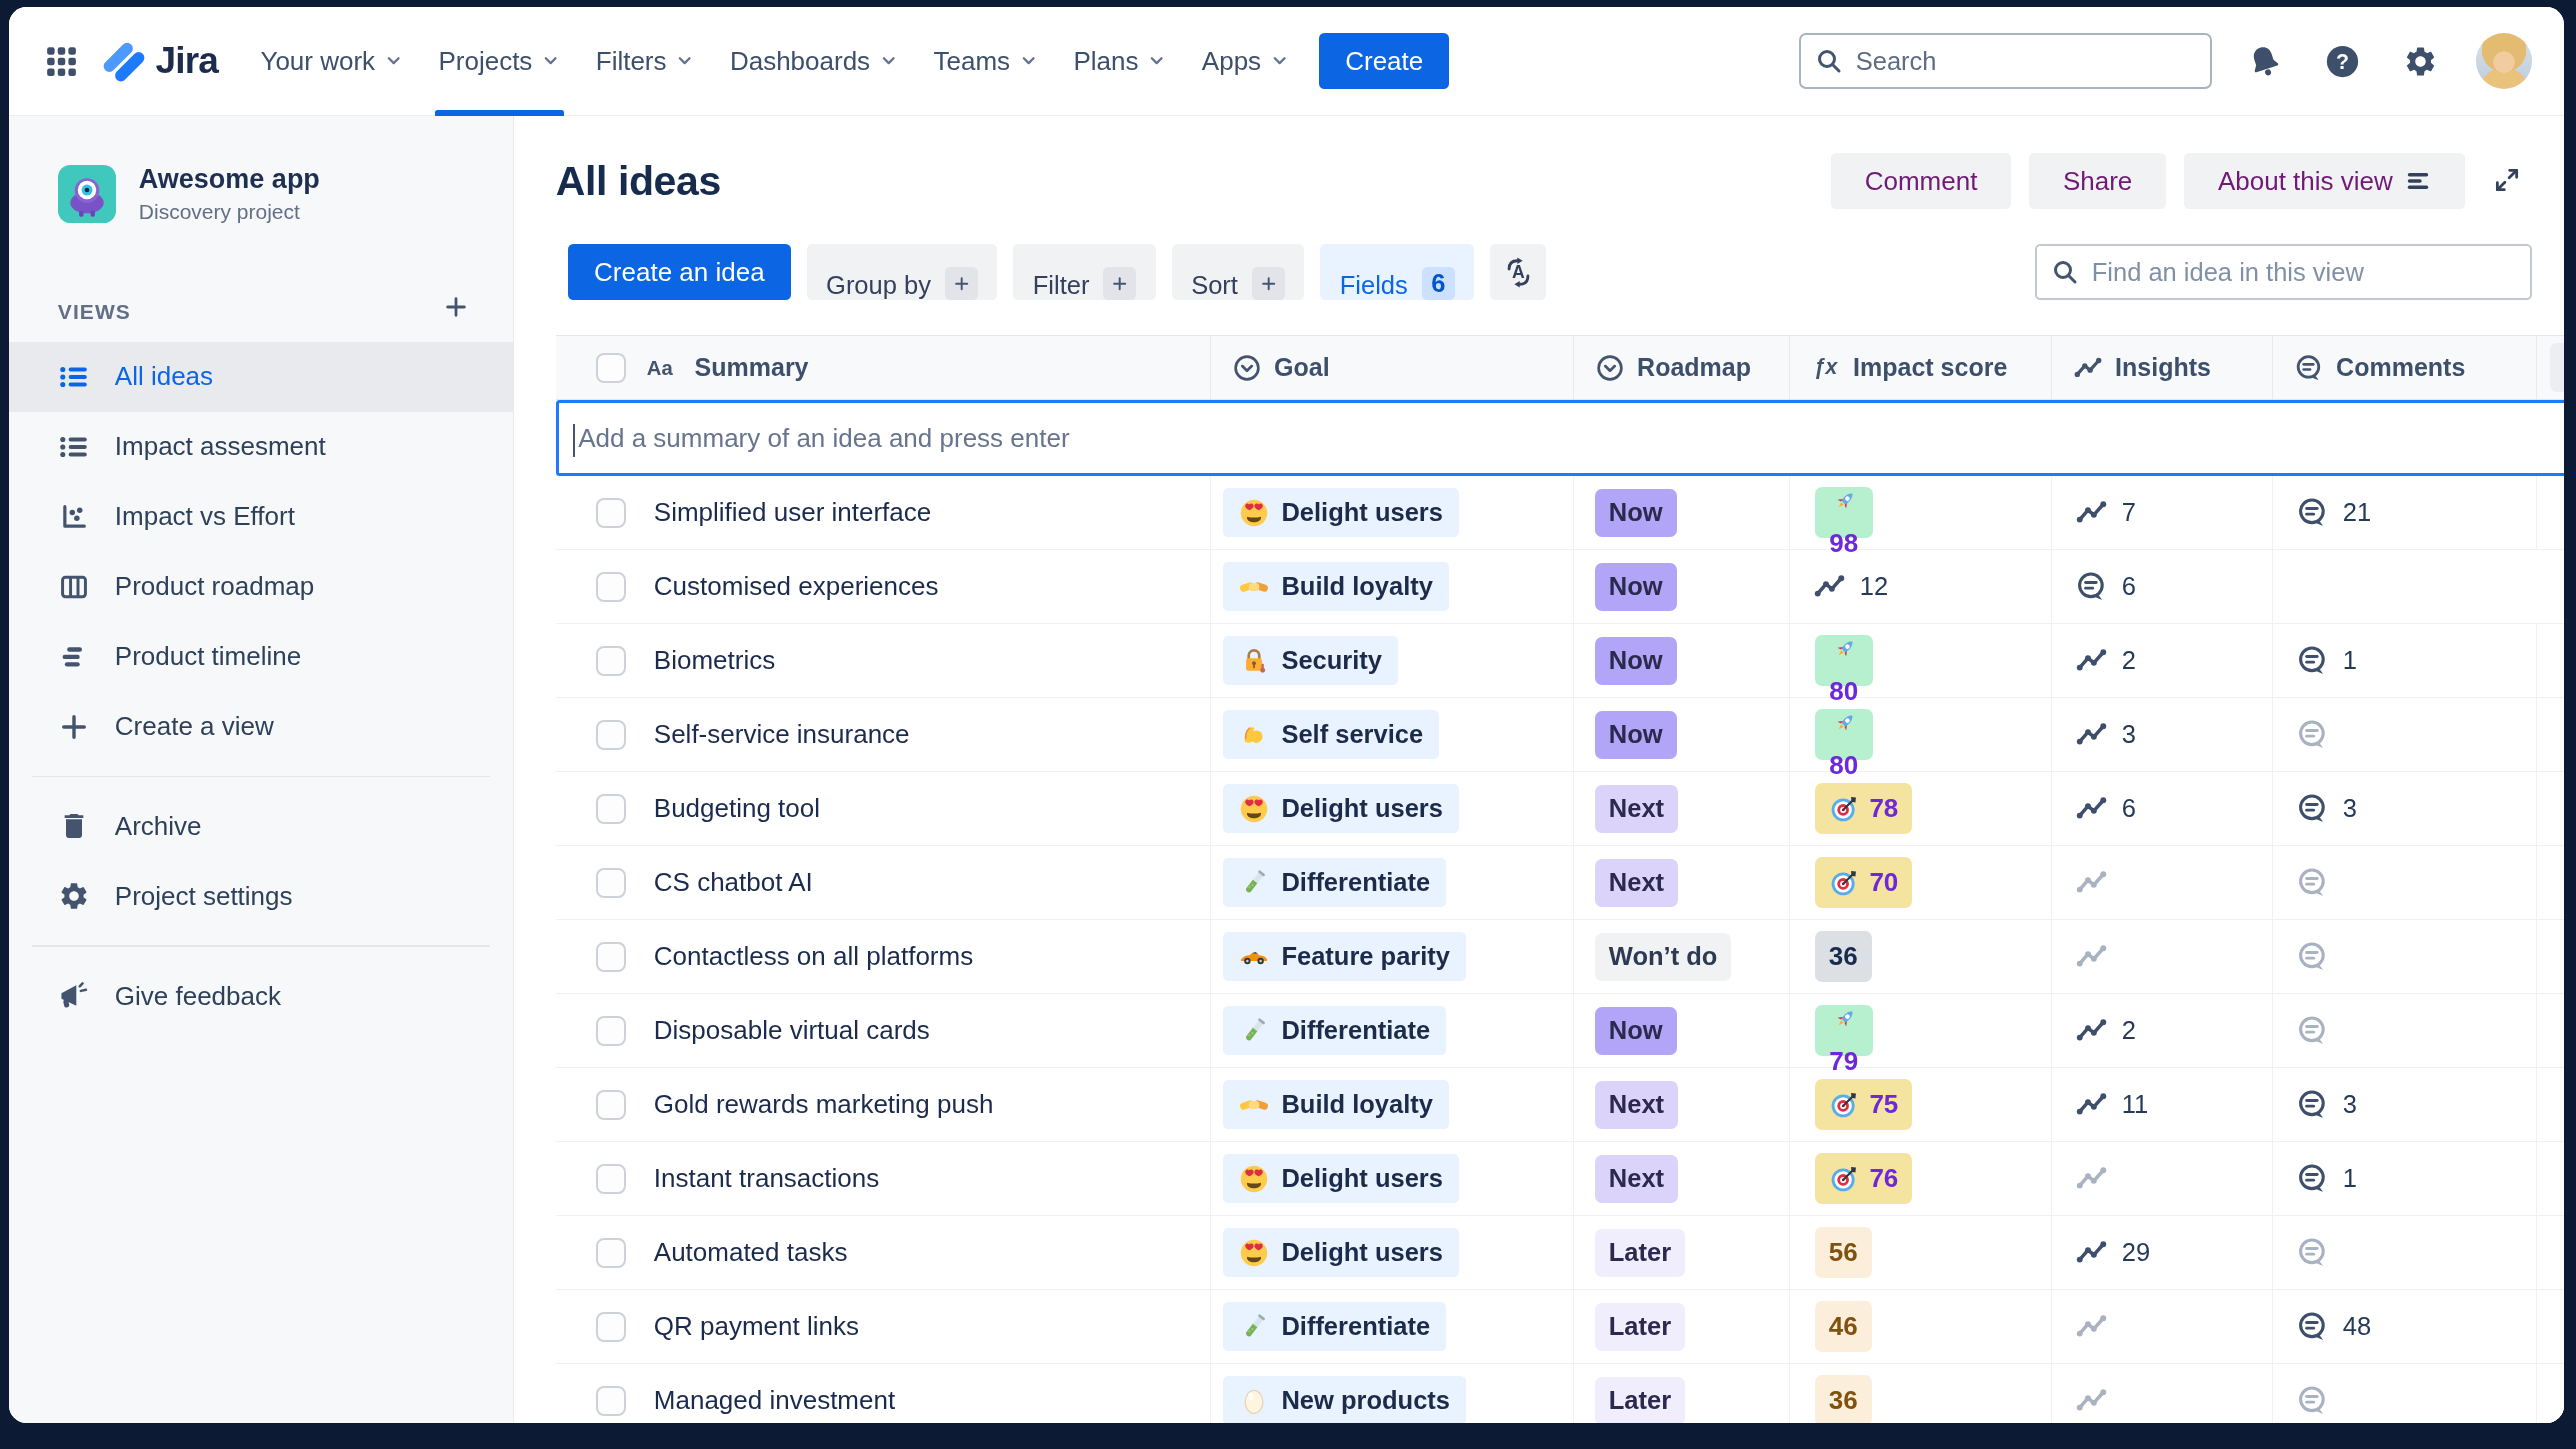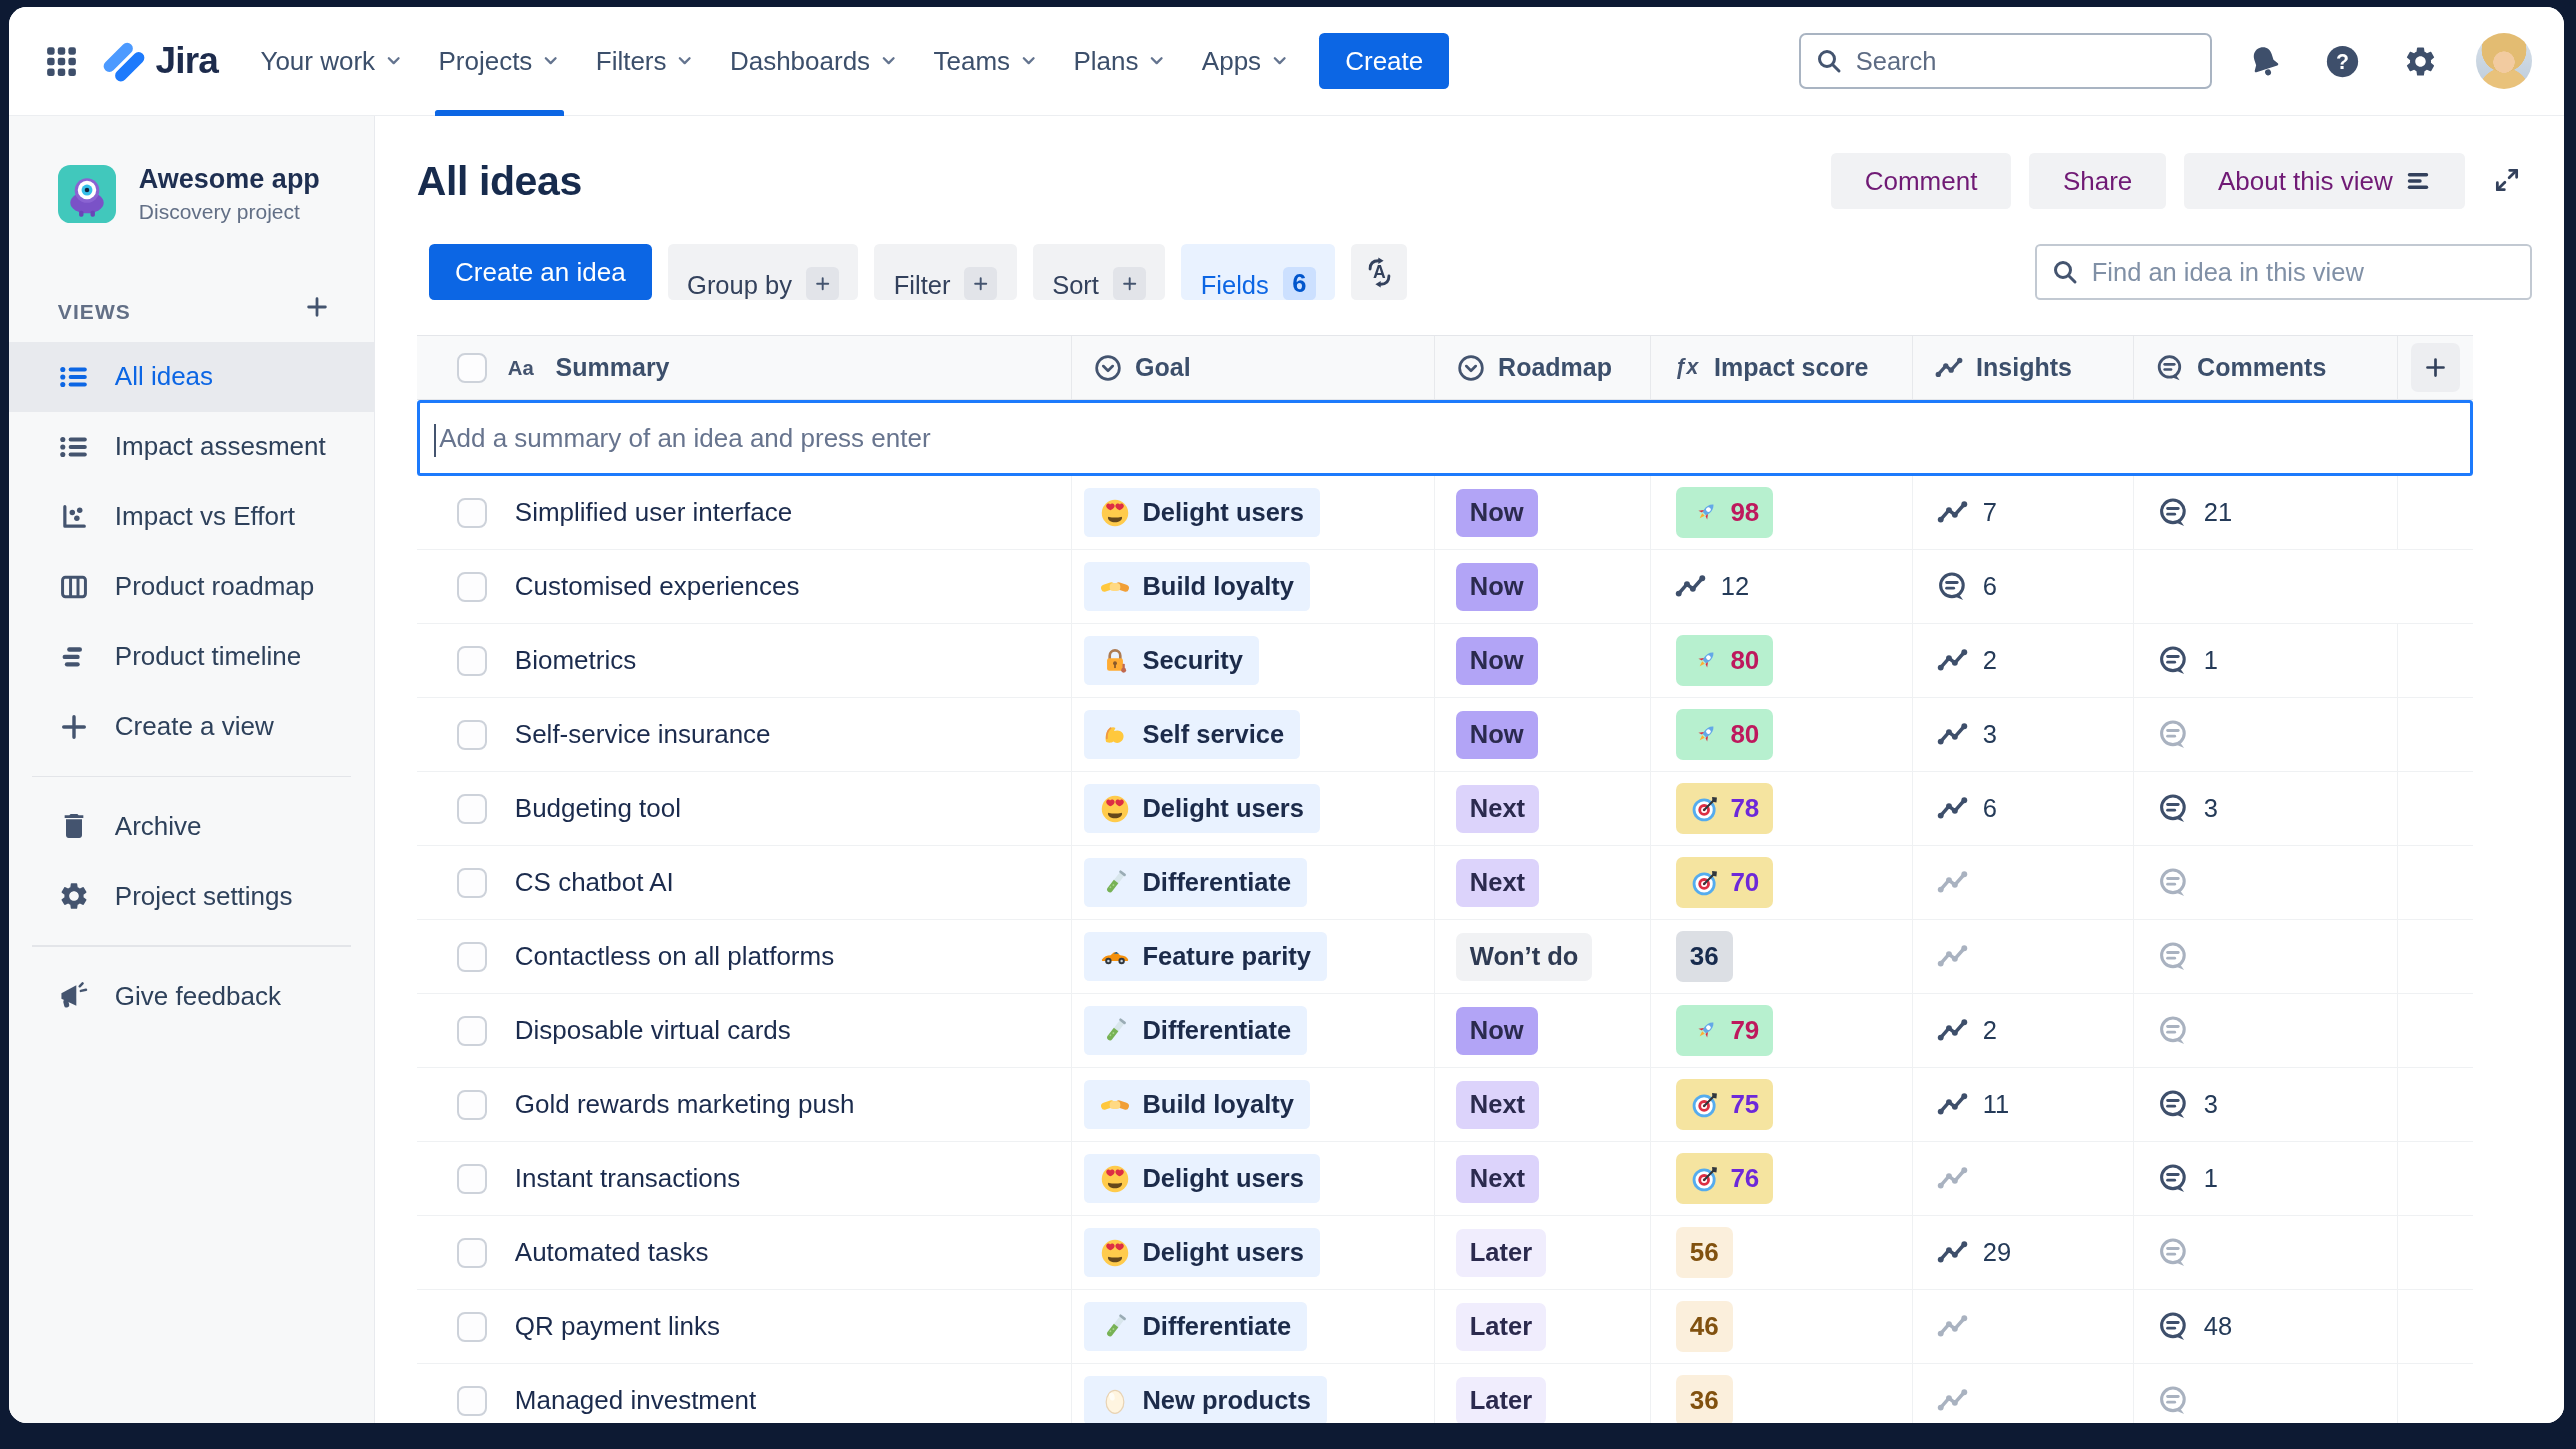--- a/index.html
+++ b/index.html
@@ -39,21 +39,21 @@
     background:
       radial-gradient(circle at 50% 52%, #F2CBA0 0 26%, rgba(0,0,0,0) 27%),
       radial-gradient(circle at 50% 30%, #E3BC72 0 46%, rgba(0,0,0,0) 47%),
       radial-gradient(circle at 50% 108%, #E9C27B 0 38%, rgba(0,0,0,0) 39%),
       linear-gradient(#D9E2EC,#BDCBD9); }
 
   
   .body-row { flex:1; display:flex; min-height:0; }
 
   
-  .sidebar { width:366px; flex:none; background:#F7F8F9; border-right:1.8px solid #E8EAEE;
+  .sidebar { width:505px; flex:none; background:#F7F8F9; border-right:1.8px solid #E8EAEE;
     padding-top:48px; display:flex; flex-direction:column; }
   .project { display:flex; align-items:center; gap:23px; margin-left:49px; }
   .project-avatar { width:58px; height:58px; flex:none; }
   .project-avatar svg { width:58px; height:58px; display:block; }
   .project-name { font-size:27px; font-weight:700; color:#1E2F51; }
   .project-type { font-size:21px; color:#626F86; margin-top:5.3px; }
   .views-head { display:flex; align-items:center; justify-content:space-between;
     margin:70px 35px 12.3px 49px; }
   .views-label { font-size:21px; font-weight:700; letter-spacing:1.1px; color:#626F86; }
   .views-add { width:35px; height:35px; color:#44546F; cursor:pointer; }
@@ -134,21 +134,21 @@
   .emj { width:30px; height:30px; flex:none; }
   .emj svg { width:30px; height:30px; display:block; }
   .c-roadmap { padding-left:21px; }
   .rm-chip { height:48px; padding:0 14px; border-radius:7px; font-size:25.5px; font-weight:600; color:#2B2A4E; }
   .rm-chip.t-now   { background:var(--c-chip-now,#B2A4F6); }
   .rm-chip.t-next  { background:var(--c-chip-next,#DCD3FB); }
   .rm-chip.t-later { background:var(--c-chip-later,#F0EDFD); }
   .rm-chip.t-wont  { background:var(--c-chip-wont,#F1F2F4); color:#2E3A52; }
   .c-impact { padding-left:25px; }
   .imp-chip { height:51px; padding:0 14px; gap:10.6px; border-radius:7px; font-size:26px; font-weight:600; }
-  .imp-chip.s-green  { background:var(--c-score-green,#B7F0CF); color:#be185d; }
+  .imp-chip.s-green  { background:var(--c-score-green,#B7F0CF); color:#6d28d9;flex-direction:column; }
   .imp-chip.s-yellow { background:var(--c-score-yellow,#F5E4A0); color:#6d28d9; }
   .imp-chip.s-gray   { background:var(--c-score-gray,#DCDFE4); color:#172B4D; }
   .imp-chip.s-peach  { background:var(--c-score-peach,#FBEFDC); color:#81510F; }
   .c-insights, .c-comments { padding-left:23px; gap:14px; cursor:pointer; }
   .cell-icon { width:33px; height:33px; flex:none; color:#3E4F6B; }
   .cell-icon svg { width:33px; height:33px; display:block; }
   .cell-icon.inactive { color:#A9B2C0; }
   .cnt { font-size:25.5px; font-weight:500; color:#243A58; }
 </style>
 </head>

